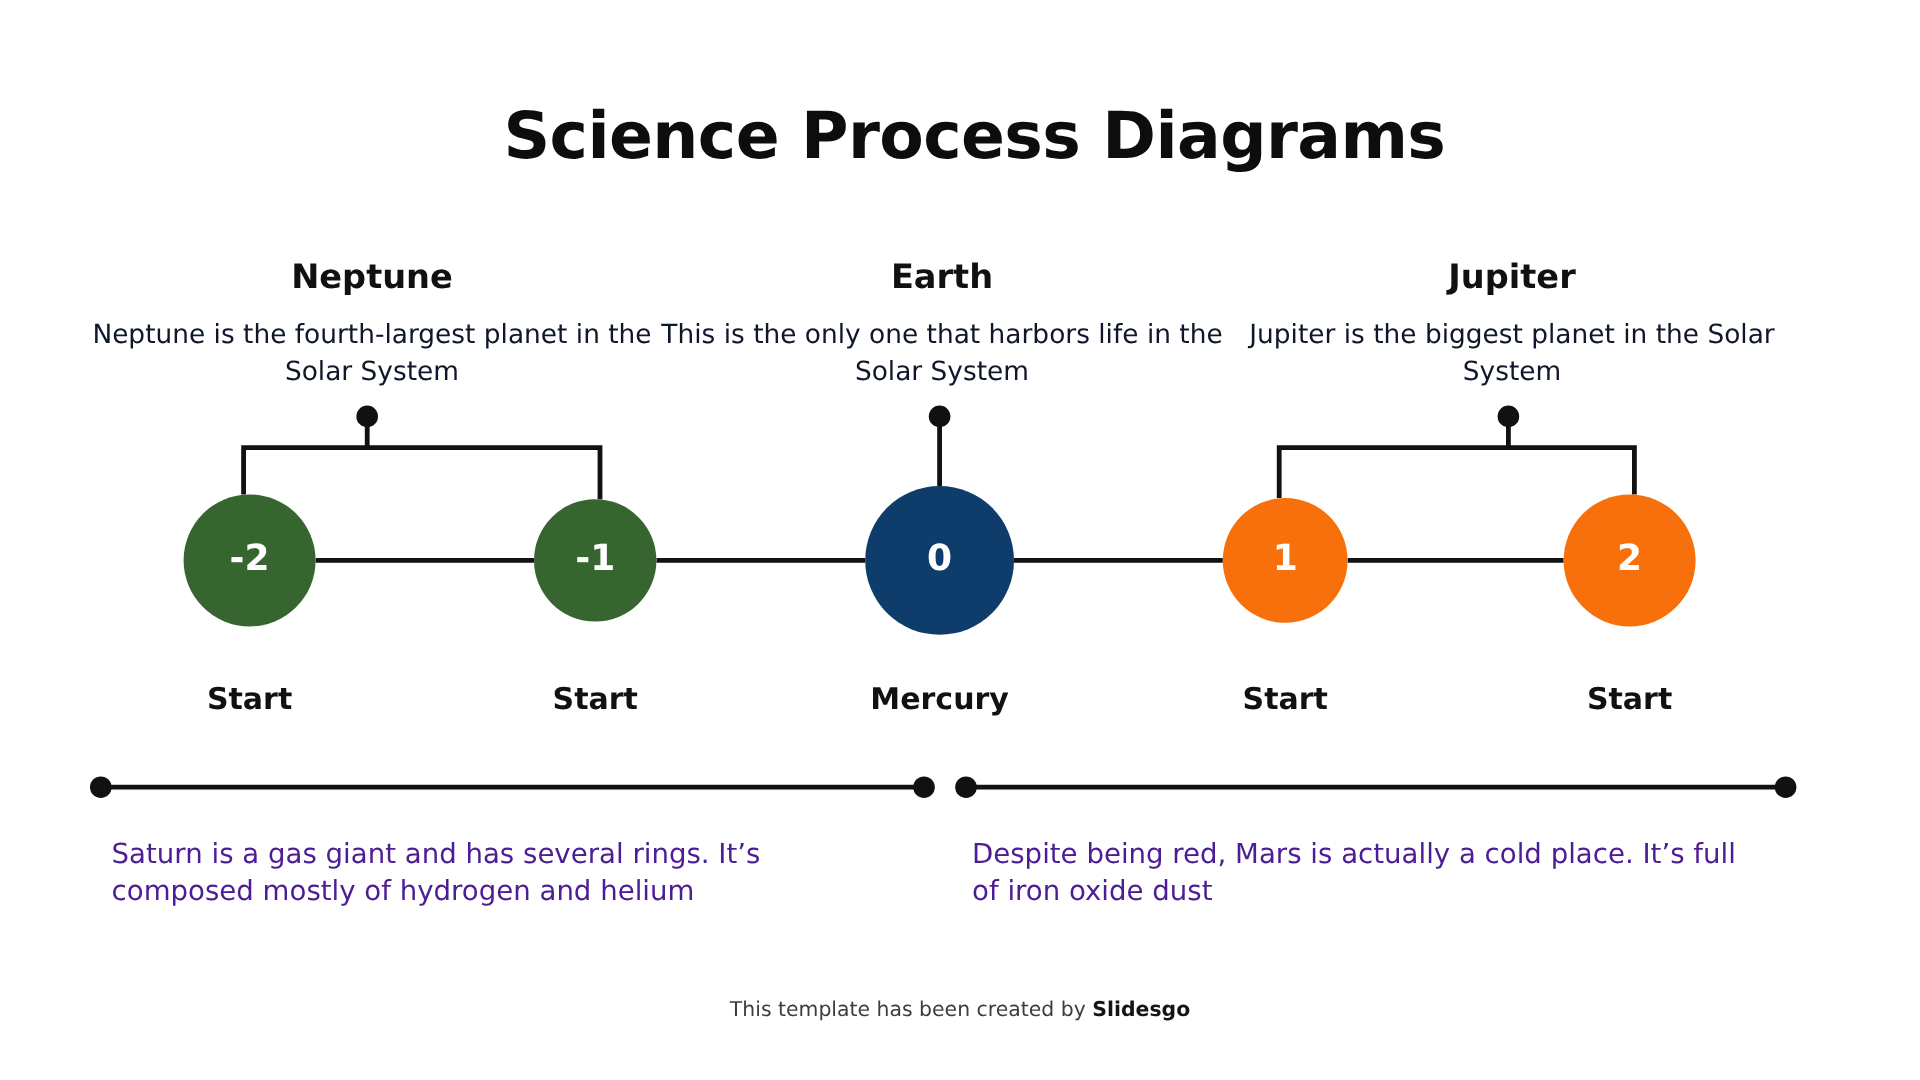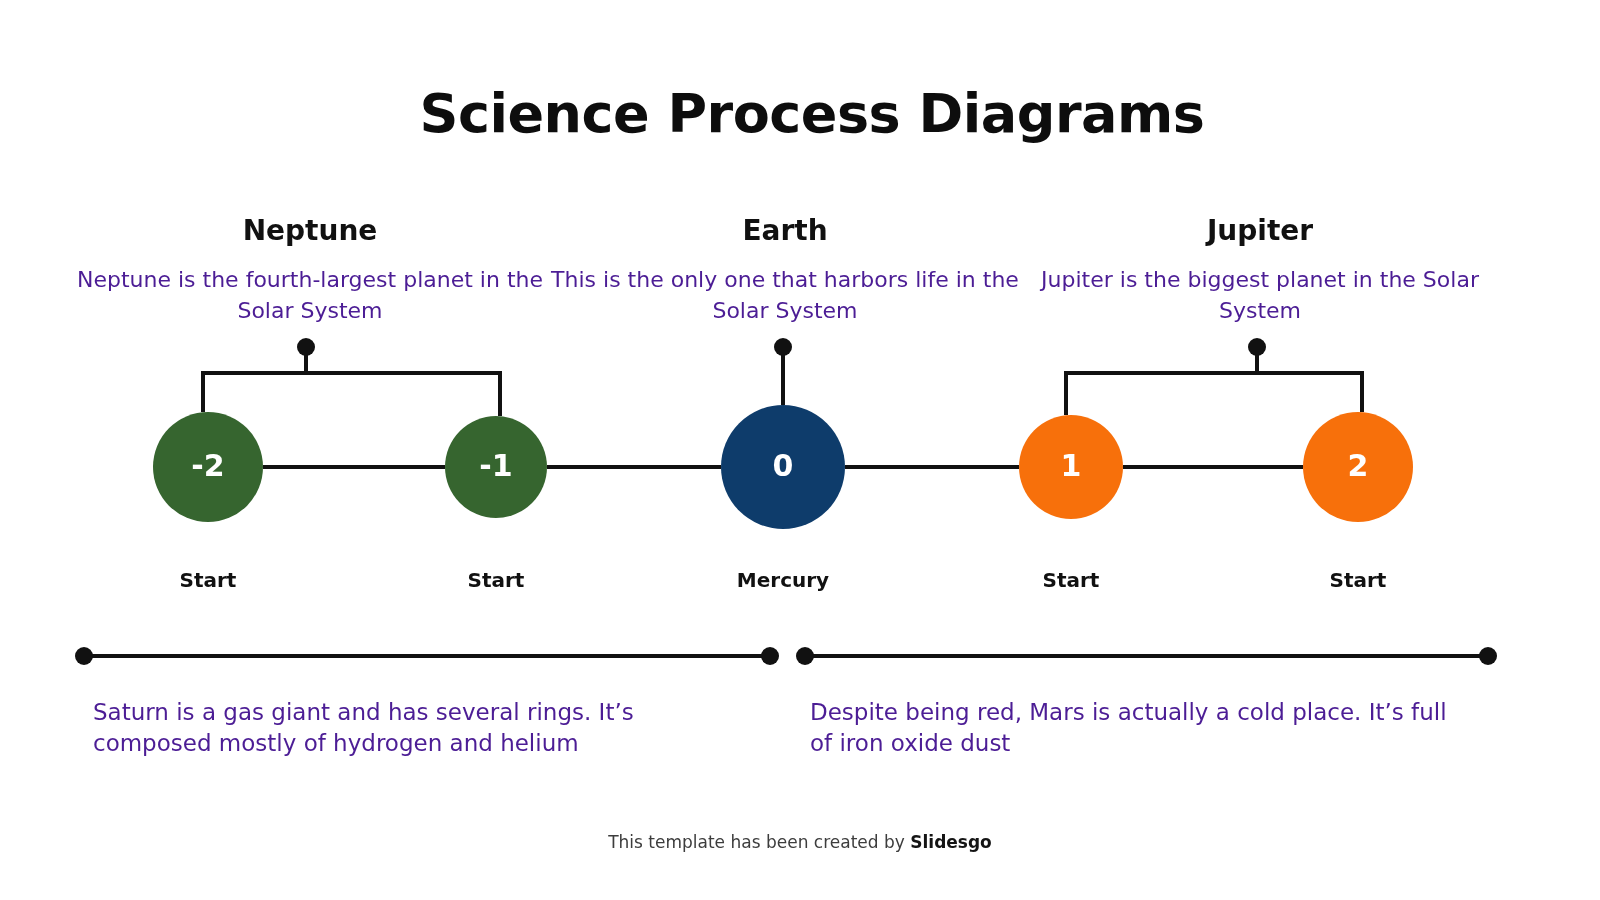--- a/index.html
+++ b/index.html
@@ -48,21 +48,21 @@
     font-size: 28px;
     font-weight: 700;
     line-height: 34px;
     margin-bottom: 16px;
     white-space: nowrap;
   }
   .caption .cap-desc {
     font-size: 22px;
     font-weight: 400;
     line-height: 31px;
-    color: #4c1d95;
+    color: #0f172a;
   }
 
   #cap-neptune { left: 60px;   top: 214px; width: 500px; }
   #cap-earth   { left: 545px;  top: 214px; width: 480px; }
   #cap-jupiter { left: 1025px; top: 214px; width: 470px; }
 
   
   .diagram-svg {
     position: absolute;
     left: 0;
@@ -88,21 +88,21 @@
     font-weight: 700;
     line-height: 1;
     color: #ffffff;
     transform: translateY(-1px);
   }
 
   
   .step-label {
     position: absolute;
     text-align: center;
-    font-size: 20px;
+    font-size: 25px;
     font-weight: 700;
     color: #111111;
     white-space: nowrap;
   }
 
   
   .note {
     position: absolute;
     font-size: 23px;
     line-height: 31px;

